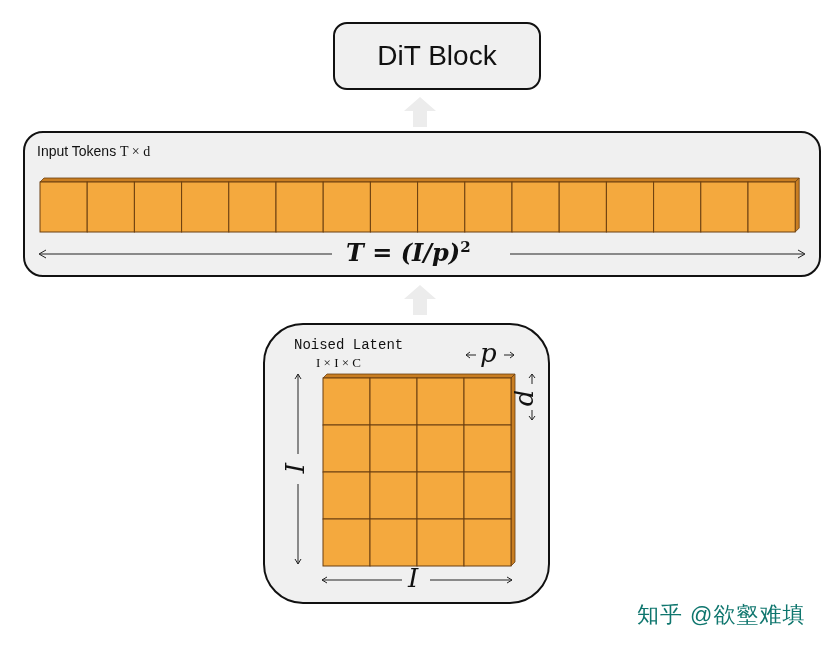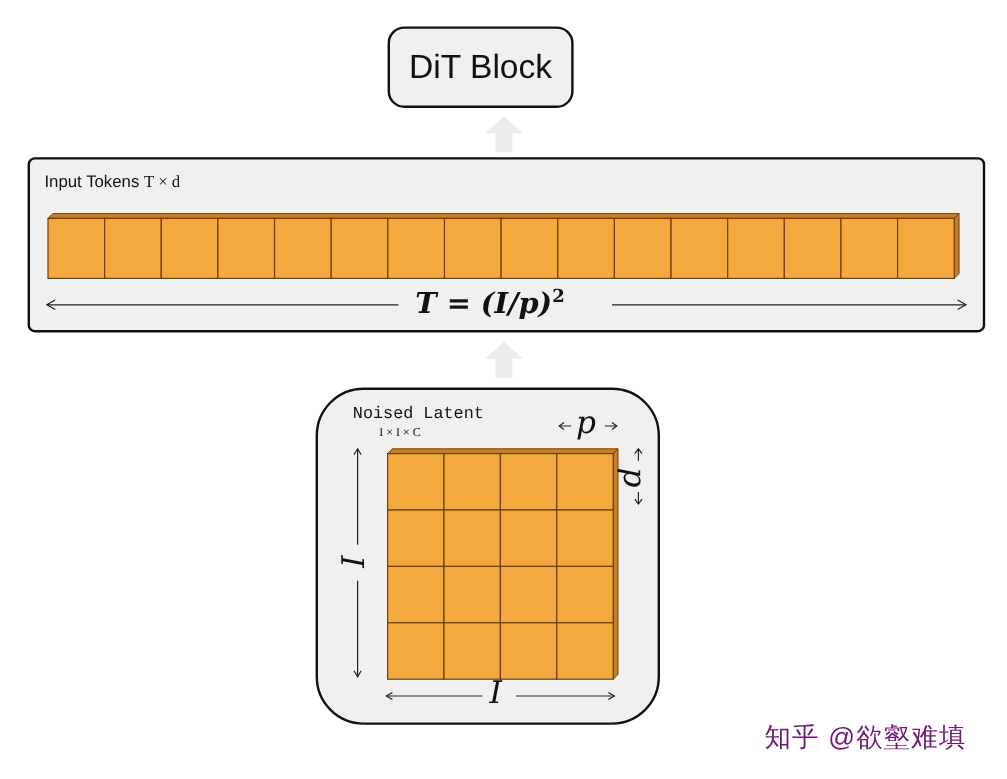--- a/index.html
+++ b/index.html
@@ -1,26 +1,26 @@
 <!DOCTYPE html>
 <html><head>
 <meta charset="utf-8">
 <style>
   html,body{margin:0;padding:0;}
   body{width:839px;height:649px;background:#ffffff;position:relative;overflow:hidden;font-family:"Liberation Sans",sans-serif;}
   .box{position:absolute;background:#f0f0f0;border:2px solid #111;box-sizing:border-box;}
-  #dit{left:323px;top:22px;width:155px;height:68px;border-radius:14px;}
+  #dit{left:333px;top:22px;width:208px;height:68px;border-radius:14px;}
   #dit span{position:absolute;left:0;right:0;top:16px;text-align:center;font-size:28px;color:#111;}
-  #tokens{left:23px;top:131px;width:798px;height:146px;border-radius:6px;}
+  #tokens{left:23px;top:131px;width:798px;height:146px;border-radius:20px;}
   #latent{left:263px;top:323px;width:287px;height:281px;border-radius:40px;}
   .up-arrow{position:absolute;}
   .lbl{position:absolute;font-size:14px;color:#111;}
   .serif{font-family:"Liberation Serif",serif;}
   .math{position:absolute;font-family:"DejaVu Serif",serif;font-style:italic;color:#111;}
-  .watermark{position:absolute;left:637px;top:600px;font-size:22px;color:#701a75;letter-spacing:1px;}
+  .watermark{position:absolute;left:637px;top:600px;font-size:22px;color:#0f766e;letter-spacing:1px;}
   svg{position:absolute;}
 </style>
 </head>
 <body>
 
 <div id="dit" class="box">
   <span>DiT Block</span>
 </div>
 
 <svg class="up-arrow" style="left:402px;top:96px" width="36" height="32" viewBox="0 0 36 32">
@@ -66,21 +66,21 @@
 <div class="math" style="left:346px;top:238px;font-size:24px;font-weight:bold;">
   <span>T = (I/p)</span><sup style="font-size:15px;font-style:normal;">2</sup>
 </div>
 
 <svg class="up-arrow" style="left:402px;top:284px" width="36" height="32" viewBox="0 0 36 32">
   <polygon points="18,1 34,15 25,15 25,31 11,31 11,15 2,15" fill="#ececec"></polygon>
 </svg>
 
 <div id="latent" class="box">
   <div class="lbl" style="left:29px;top:12px;font-family:Liberation Mono, monospace;">Noised Latent</div>
-  <div class="lbl serif" style="left:51px;top:30px;font-size:10px;">I × I × C</div>
+  <div class="lbl serif" style="left:51px;top:30px;font-size:13px;">I × I × C</div>
 </div>
 
 <svg style="left:320px;top:372px" width="200" height="195" viewBox="0 0 200 195">
   <g id="gridg">
       <polygon points="3,6 7,2 195,2 191,6" fill="#c97e22" stroke="#6b3f10" stroke-width="0.8"></polygon>
       <polygon points="191,6 195,2 195,190 191,194" fill="#c97e22" stroke="#6b3f10" stroke-width="0.8"></polygon>
       <rect x="3" y="6" width="47" height="47" fill="#F4A93E" stroke="#6b3f10" stroke-width="1"></rect>
       <rect x="50" y="6" width="47" height="47" fill="#F4A93E" stroke="#6b3f10" stroke-width="1"></rect>
       <rect x="97" y="6" width="47" height="47" fill="#F4A93E" stroke="#6b3f10" stroke-width="1"></rect>
       <rect x="144" y="6" width="47" height="47" fill="#F4A93E" stroke="#6b3f10" stroke-width="1"></rect>

